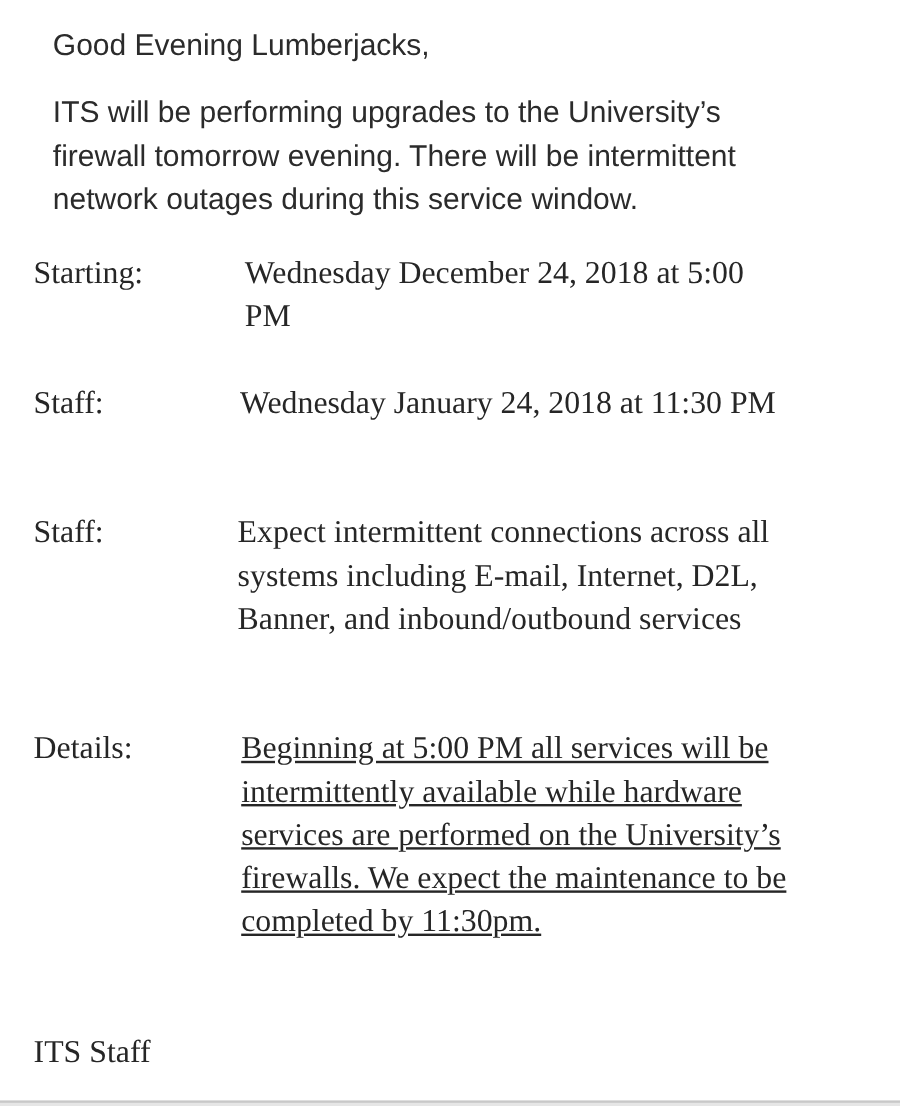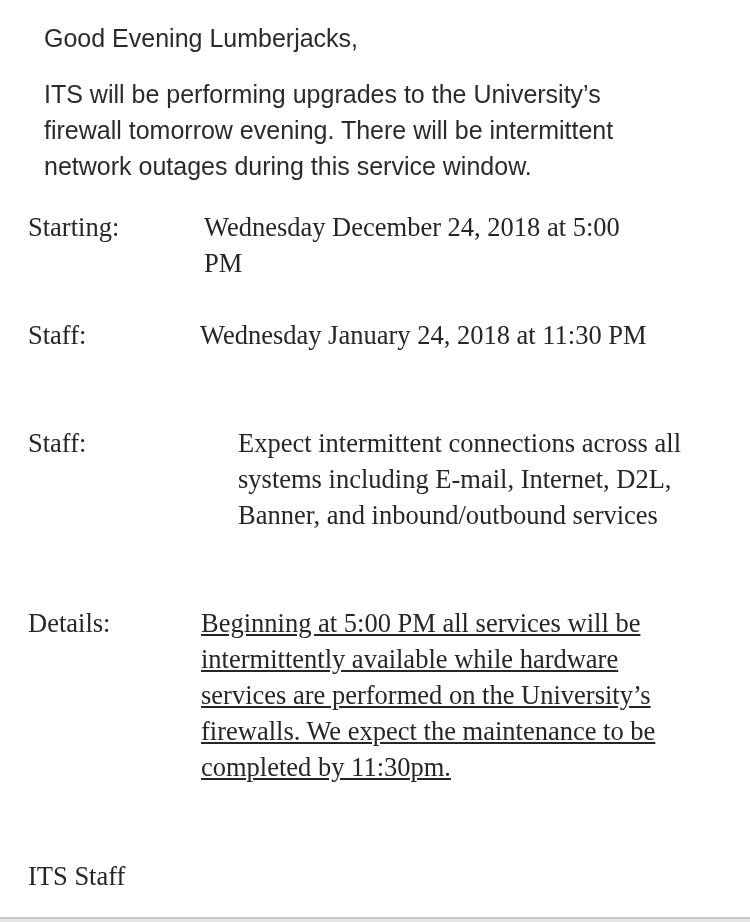--- a/index.html
+++ b/index.html
@@ -54,21 +54,21 @@
       position: absolute;
       top: 0;
       width: 460px;
       margin: 0;
     }
     .row-starting { top: 209px; }
     .row-starting .value { left: 176px; width: 440px; }
     .row-ending { top: 317px; }
     .row-ending .value { left: 172px; width: 460px; }
     .row-impact { top: 425px; }
-    .row-impact .value { left: 170px; width: 460px; margin-left: 40px; }
+    .row-impact .value { left: 170px; width: 460px; }
     .row-details { top: 605px; }
     .row-details .value { left: 173px; width: 460px; text-decoration: underline; }
     .signoff {
       position: absolute;
       left: 28px;
       top: 858px;
       margin: 0;
     }
     .bottom-rule {
       position: absolute;

